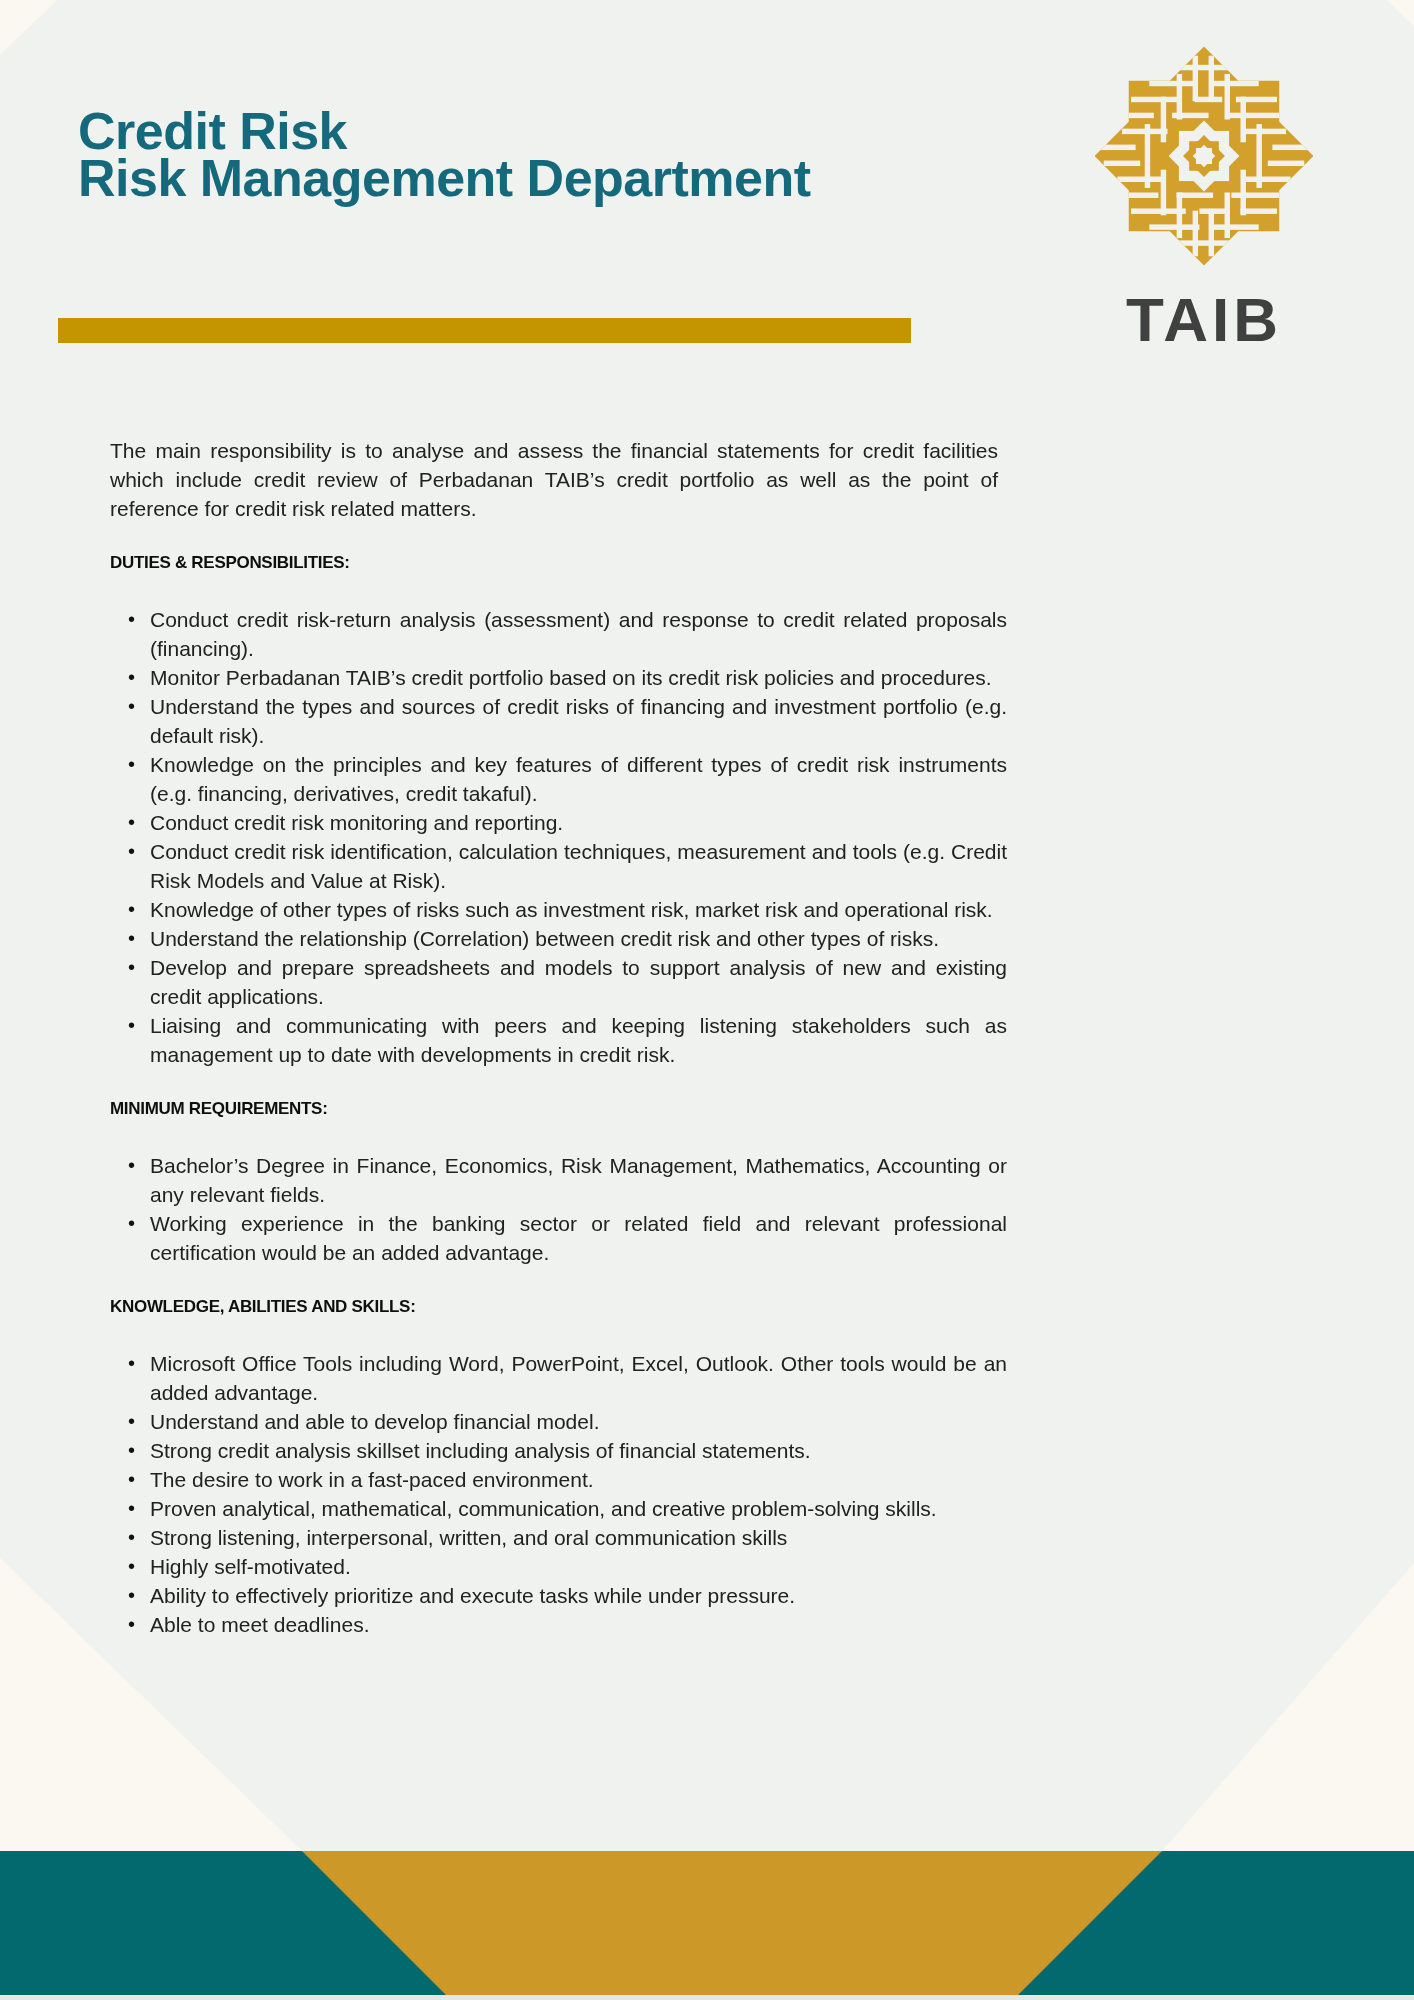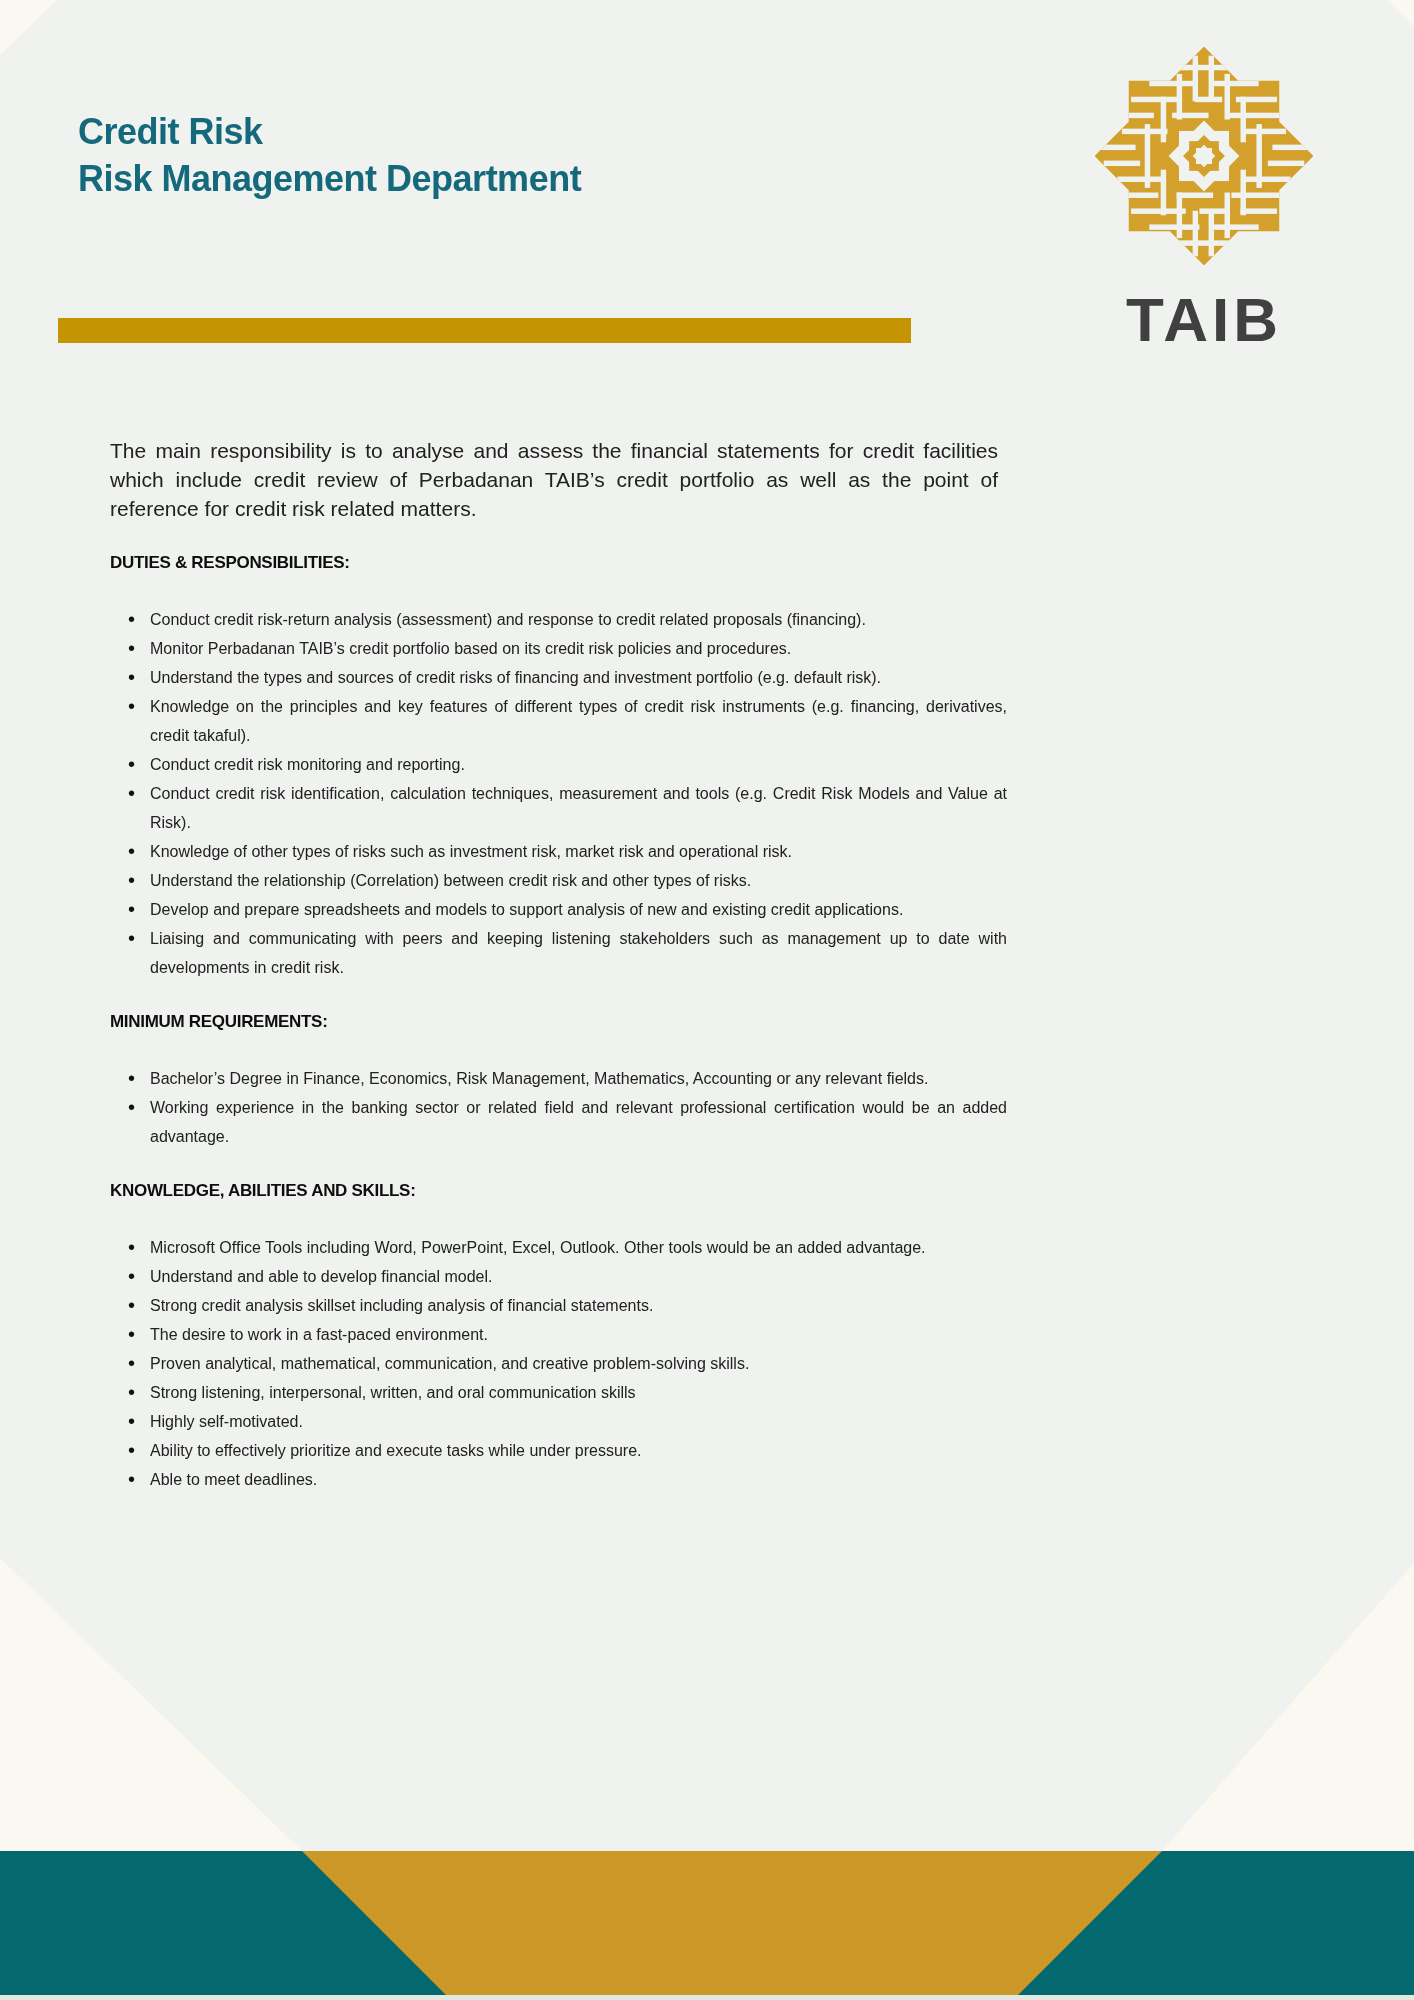--- a/index.html
+++ b/index.html
@@ -30,21 +30,21 @@
     clip-path: polygon(302px 0, 1162px 0, 1018px 144px, 446px 144px);
   }
   .bottom-strip {
     position: absolute; left: 0; top: 1995px; width: 1414px; height: 5px;
     background: #E3E8E3;
   }
   
   .title {
     position: absolute; left: 78px; top: 108px;
     color: var(--teal-text, #15697C);
-    font-size: 36px; line-height: 47px; font-weight: 700;
+    font-size: 52px; line-height: 47px; font-weight: 700;
     letter-spacing: -0.5px;
   }
   .gold-rule {
     position: absolute; left: 58px; top: 318px;
     width: 853px; height: 25px;
     background: var(--gold-bar, #C49500);
   }
   .logo {
     position: absolute; left: 1082px; top: 42px; width: 244px;
     text-align: center;
@@ -66,21 +66,21 @@
   }
   h2.section-heading {
     margin: 28px 0 30px 0;
     font-size: 17px; line-height: 24px;
     font-weight: 700; color: #0E0E0E;
     letter-spacing: -0.3px;
   }
   ul.bullets { margin: 0; padding: 0 0 0 40px; list-style: none; }
   ul.bullets li {
     position: relative;
-    font-size: 16px; line-height: 29px;
+    font-size: 21px; line-height: 29px;
     text-align: justify;
   }
   ul.bullets li::before {
     content: "\2022";
     position: absolute; left: -22px; top: 0;
     font-size: 20px; color: #111;
   }
 </style>
 </head>
 <body>

